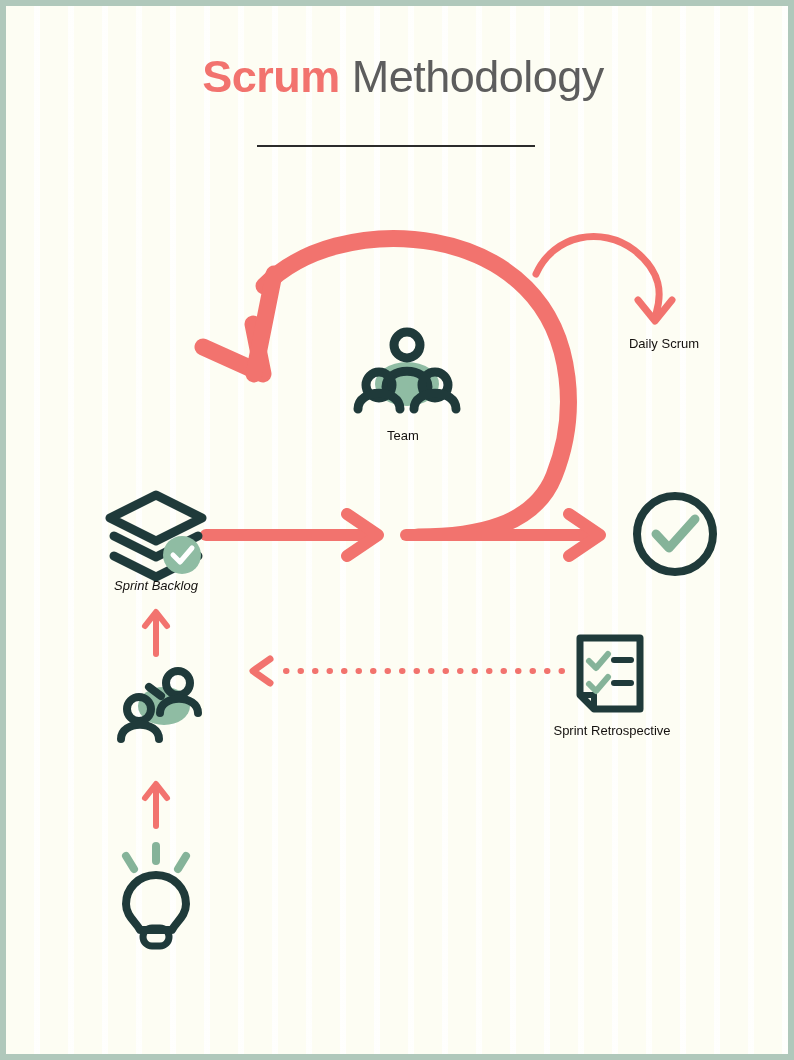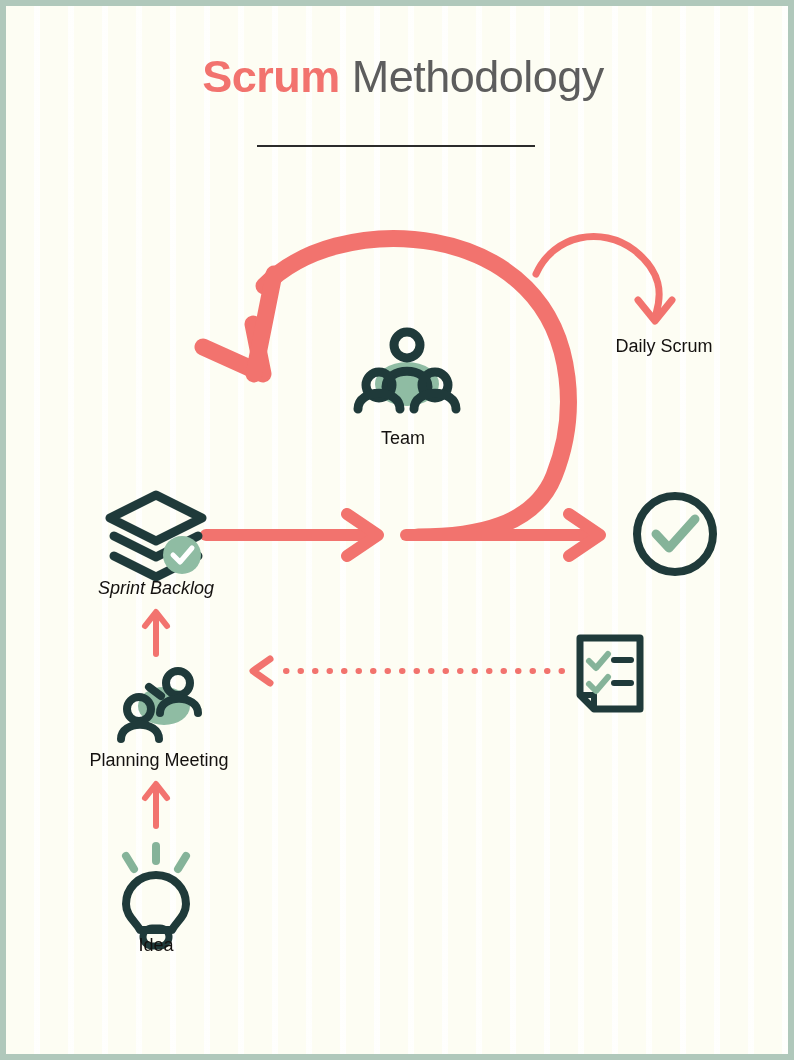--- a/index.html
+++ b/index.html
@@ -68,21 +68,21 @@
     position: absolute;
     left: 251px;
     top: 139px;
     width: 278px;
     height: 2px;
     background: #2b2b2b;
   }
   .node-label {
     position: absolute;
     font-family: "Liberation Sans", sans-serif;
-    font-size: 18px;
+    font-size: 13px;
     color: #14110f;
     white-space: nowrap;
     text-align: center;
     line-height: 1.1;
   }
 </style>
 </head>
 <body>
 
 <div id="poster">
@@ -208,19 +208,18 @@
       </g>
     </svg>
 
     <div class="node-label" style="left:0; top:423px; width:794px;">Team</div>
 
     <div class="node-label" style="left:548px; top:331px; width:220px;">Daily Scrum</div>
 
     <div class="node-label" style="left:50px; top:573px; width:200px;font-style:italic;">Sprint Backlog</div>
 
 
-
-    <div class="node-label" style="left:43px; top:745px; width:220px;">Planning Meeting</div>
-
-    <div class="node-label" style="left:50px; top:930px; width:200px;">Idea</div>
+    <div class="node-label" style="left:486px; top:718px; width:240px;">Sprint Retrospective</div>
+
+
 
   </div>
 </div>
 
 </body></html>

